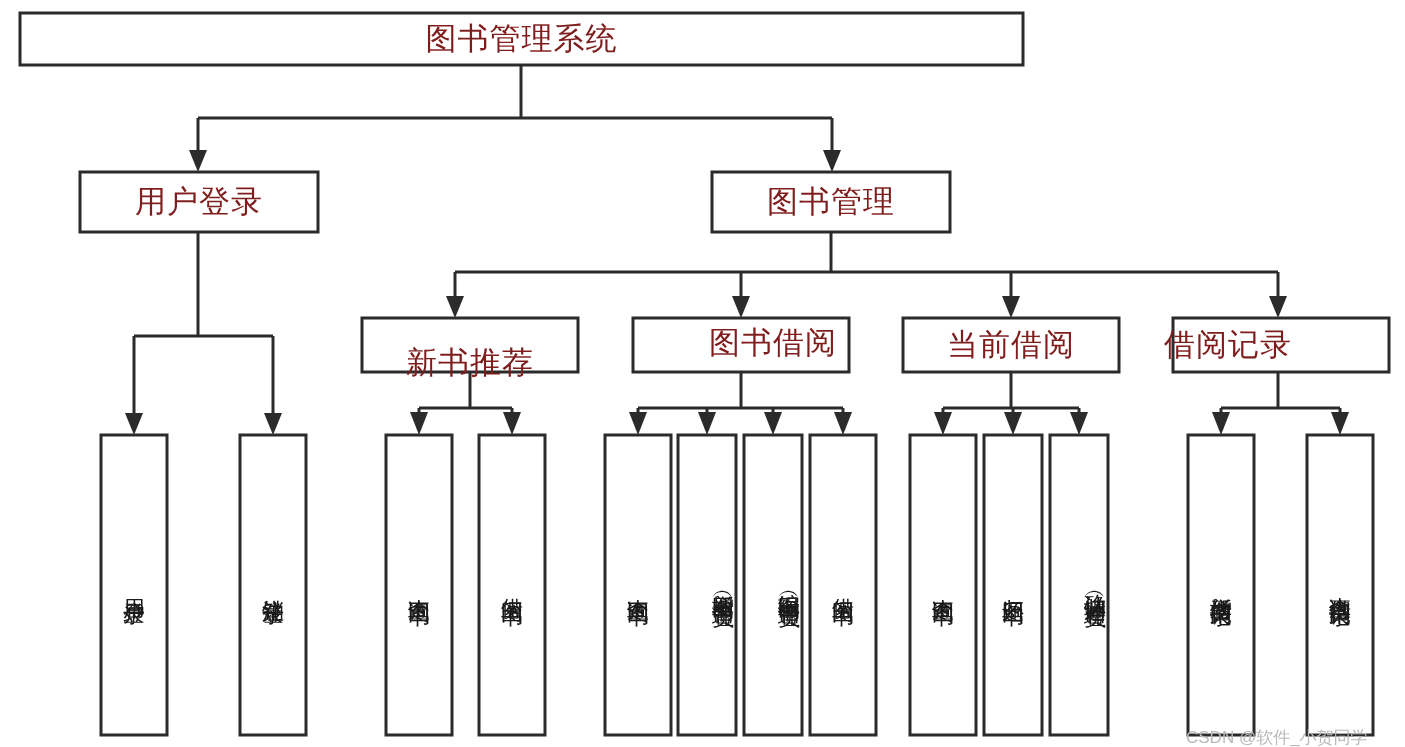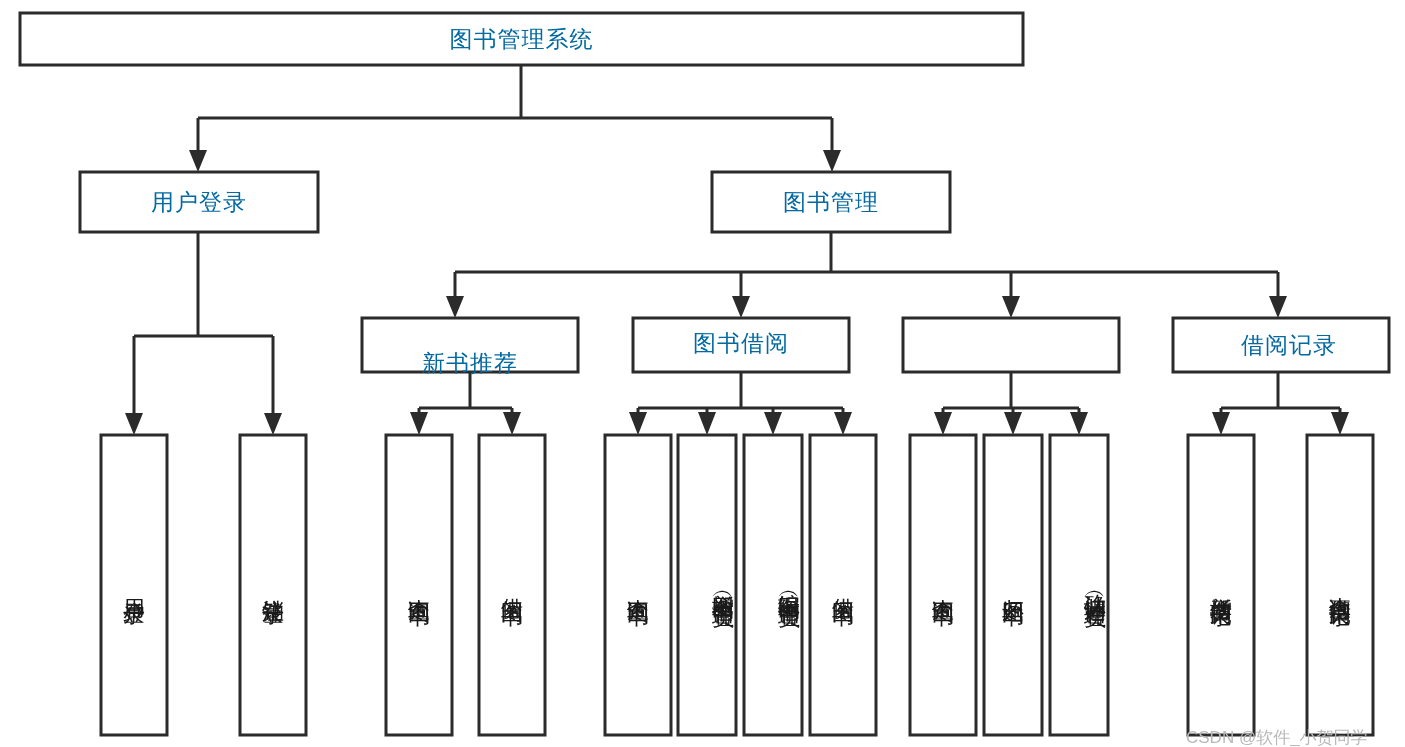--- a/index.html
+++ b/index.html
@@ -39,22 +39,22 @@
   }
   .arrow-head {
     fill: #2b2b2b;
     stroke: none;
   }
   .node-label-h {
     position: absolute;
     display: flex;
     align-items: center;
     justify-content: center;
-    color: #0369a1;
-    font-size: 23px;
+    color: #7f1d1d;
+    font-size: 31px;
     letter-spacing: 1px;
     white-space: nowrap;
     pointer-events: none;
   }
   .node-label-v {
     position: absolute;
     display: flex;
     align-items: center;
     justify-content: center;
     color: #1a1a1a;
@@ -186,22 +186,23 @@
     </g>
 
   </svg>
 
   <div class="node-label-h" style="left:20px; top:13px; width:1003px; height:52px;">图书管理系统</div>
 
   <div class="node-label-h" style="left:80px; top:172px; width:238px; height:60px;">用户登录</div>
   <div class="node-label-h" style="left:712px; top:172px; width:238px; height:60px;text-align:right;">图书管理</div>
 
   <div class="node-label-h" style="left:362px; top:336px; width:216px; height:54px;">新书推荐</div>
-  <div class="node-label-h" style="left:633px; top:318px; width:216px; height:50px;">图书借阅</div>
-  <div class="node-label-h" style="left:1173px; top:318px; width:232px; height:54px;">借阅记录</div>
+  <div class="node-label-h" style="left:633px; top:318px; width:216px; height:50px;padding-left:32px;">图书借阅</div>
+  <div class="node-label-h" style="left:903px; top:318px; width:216px; height:54px;">当前借阅</div>
+  <div class="node-label-h" style="left:1112px; top:318px; width:232px; height:54px;">借阅记录</div>
 
   <div class="node-label-v" style="left:101px; top:435px; width:66px; height:300px;">用户登录</div>
   <div class="node-label-v" style="left:240px; top:435px; width:66px; height:300px;">注销登录</div>
 
   <div class="node-label-v" style="left:386px; top:435px; width:66px; height:300px;">查询图书</div>
   <div class="node-label-v" style="left:479px; top:435px; width:66px; height:300px;">借阅图书</div>
 
   <div class="node-label-v" style="left:605px; top:435px; width:66px; height:300px;">查询图书</div>
   <div class="node-label-v" style="left:678px; top:441px; width:58px; height:288px; align-items:flex-start;">新增图书（管理员）</div>
   <div class="node-label-v" style="left:744px; top:441px; width:58px; height:288px; align-items:flex-start;">编辑图书（管理员）</div>

